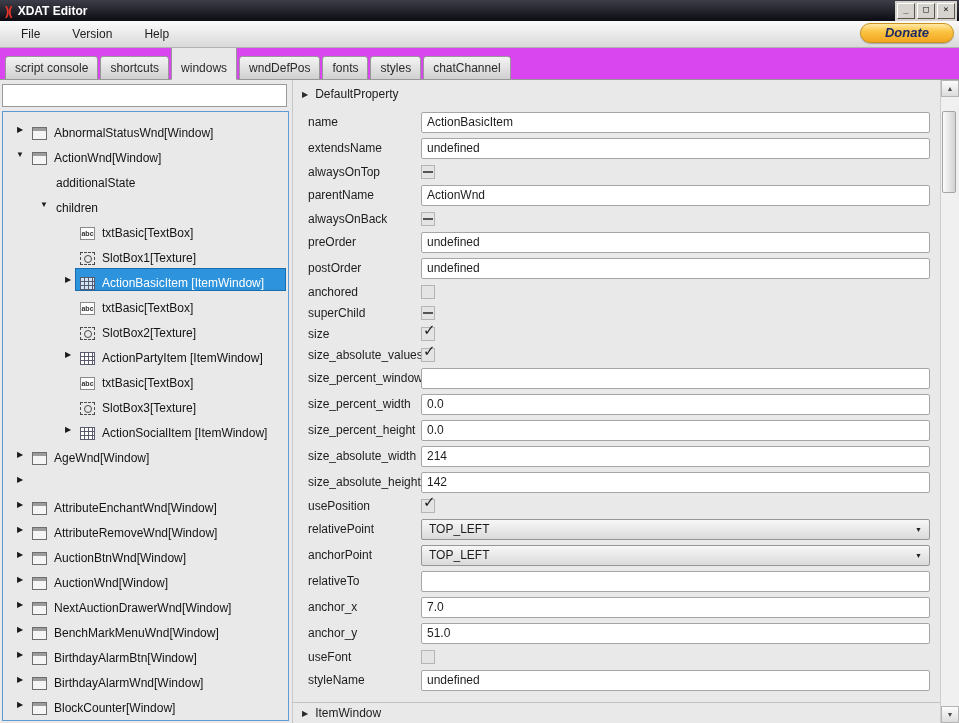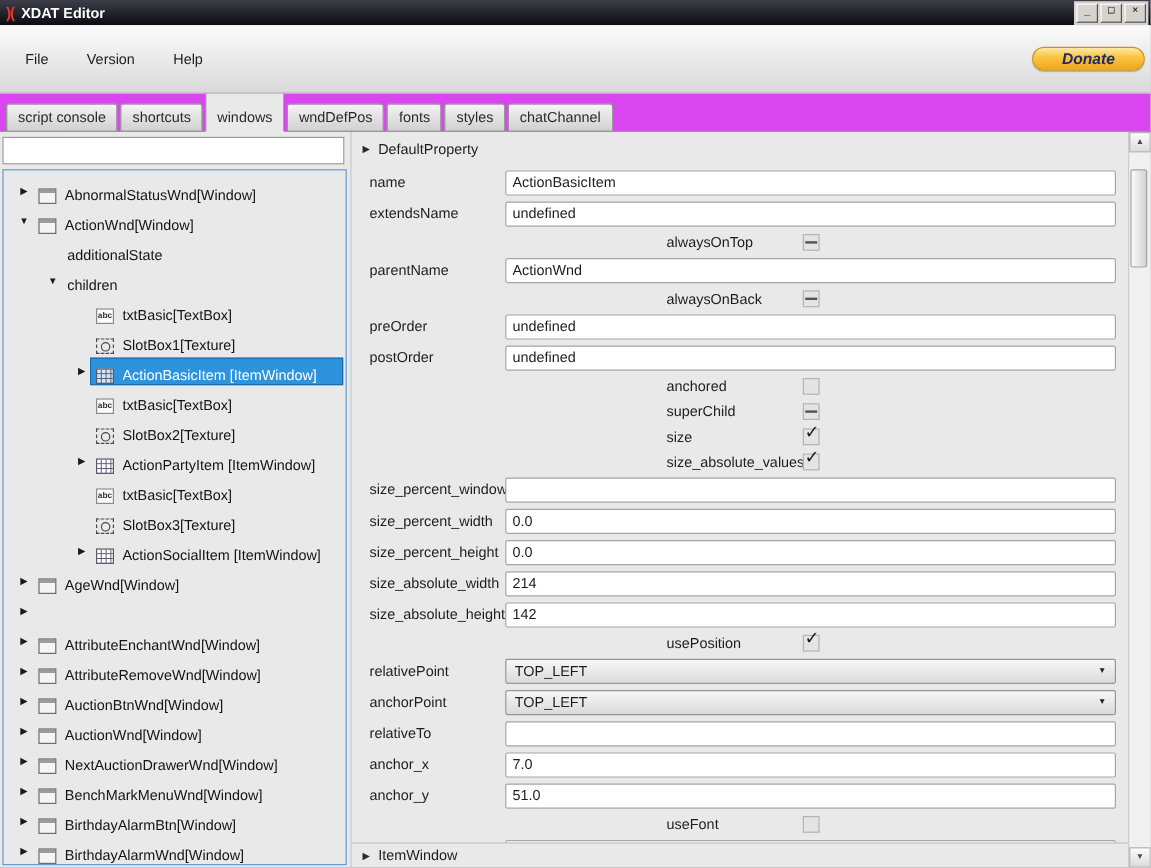--- a/index.html
+++ b/index.html
@@ -7,24 +7,24 @@
   .app{width:959px;height:723px;background:#e9e9e9;display:flex;flex-direction:column;overflow:hidden;position:relative;}
 
   
   .titlebar{height:21px;background:linear-gradient(#3e3e4a,#0b0b12);display:flex;align-items:center;padding:0 2px 0 5px;flex-shrink:0;}
   .app-icon{color:#e8342a;font-weight:bold;font-size:13px;letter-spacing:-1px;margin-right:6px;line-height:1;}
   .win-title{color:#ffffff;font-weight:bold;font-size:12px;flex:1;}
   .win-controls{display:flex;gap:2px;background:#d6d3ce;padding:2px;align-items:center;}
   .win-btn{width:16px;height:14px;background:#d6d3ce;border:1px solid;border-color:#ffffff #58564f #58564f #ffffff;font-size:9px;line-height:11px;text-align:center;color:#111;font-family:"DejaVu Sans Mono",monospace;cursor:default;}
 
   
-  .menubar{height:26px;background:linear-gradient(#fbfbfb,#d9d9d9);border-bottom:1px solid #b2b2b2;display:flex;align-items:center;padding:15px 8px;flex-shrink:0;position:relative;}
+  .menubar{height:26px;background:linear-gradient(#fbfbfb,#d9d9d9);border-bottom:1px solid #b2b2b2;display:flex;align-items:center;padding:0 8px;flex-shrink:0;position:relative;}
   .menu-items{display:flex;gap:6px;}
   .menu-item{font-size:12px;color:#1d1d1d;padding:4px 13px;}
-  .donate-btn{position:absolute;right:5px;top:18px;width:94px;height:20px;background:linear-gradient(#ffe9a8,#fbc545 40%,#f2a51f);border:1px solid #c9941c;border-radius:10px;color:#1d2b66;font-weight:bold;font-style:italic;font-size:13px;text-align:center;line-height:18px;box-shadow:0 1px 1px rgba(0,0,0,.25);box-sizing:border-box;}
+  .donate-btn{position:absolute;right:5px;top:2px;width:94px;height:20px;background:linear-gradient(#ffe9a8,#fbc545 40%,#f2a51f);border:1px solid #c9941c;border-radius:10px;color:#1d2b66;font-weight:bold;font-style:italic;font-size:13px;text-align:center;line-height:18px;box-shadow:0 1px 1px rgba(0,0,0,.25);box-sizing:border-box;}
 
   
   .tabbar{height:28px;background:#d946ef;border-bottom:1px solid #989898;display:flex;align-items:flex-end;padding:3px 5px 0;flex-shrink:0;gap:2px;}
   .tab{font-size:12px;color:#2a2a2a;padding:4px 9px;background:linear-gradient(#f4f4f4,#d0d0d0);border:1px solid #989898;border-radius:3px 3px 0 0;margin-bottom:-1px;white-space:nowrap;}
   .tab.active{background:#e9e9e9;border-bottom:1px solid #e9e9e9;padding-top:18px;}
 
   
   .main{flex:1;display:flex;min-height:0;}
 
   
@@ -46,21 +46,21 @@
 
   
   .right-panel{flex:1;display:flex;min-width:0;border-left:1px solid #c8c8c8;}
   .prop-col{flex:1;display:flex;flex-direction:column;min-width:0;padding-top:4px;}
   .section-header,.section-footer{height:20px;display:flex;align-items:center;gap:7px;padding:0 9px;font-size:12px;color:#1d1d1d;flex-shrink:0;}
   .section-footer{border-top:1px solid #c2c2c2;}
   .tri{font-size:8px;color:#2a2a2a;}
   .prop-rows{flex:1;padding:5px 10px 0 15px;overflow:hidden;min-height:0;}
   .prop-row{display:flex;align-items:center;}
   .prop-row.t{height:26px;}
-  .prop-row.c{height:21px;justify-content:center;}
+  .prop-row.c{height:21px;}
   .prop-label{width:113px;flex-shrink:0;font-size:12px;color:#1d1d1d;}
   .prop-input{flex:1;height:21px;border:1px solid #a6a6a6;border-radius:2px;background:#fff;font-size:12px;padding:0 5px;color:#1d1d1d;min-width:0;box-sizing:border-box;}
   .dropdown{flex:1;height:21px;border:1px solid #969696;border-radius:2px;background:linear-gradient(#f7f7f7,#dadada);display:flex;align-items:center;padding:0 7px;font-size:12px;color:#1d1d1d;box-sizing:border-box;min-width:0;}
   .dd-arrow{margin-left:auto;font-size:7px;color:#222;}
   .checkbox{width:14px;height:14px;border:1px solid #b4b4b4;background:#e4e4e4;position:relative;flex-shrink:0;box-sizing:border-box;}
   .checkbox.dash::after{content:"";position:absolute;left:1px;right:1px;top:5px;height:2px;background:#555;}
   .check-glyph{position:absolute;left:1px;top:-7px;font-size:15px;font-weight:bold;color:#1a1a1a;}
 
   
   .vscroll{width:18px;flex-shrink:0;background:#f0f0f0;border-left:1px solid #cdcdcd;display:flex;flex-direction:column;}

